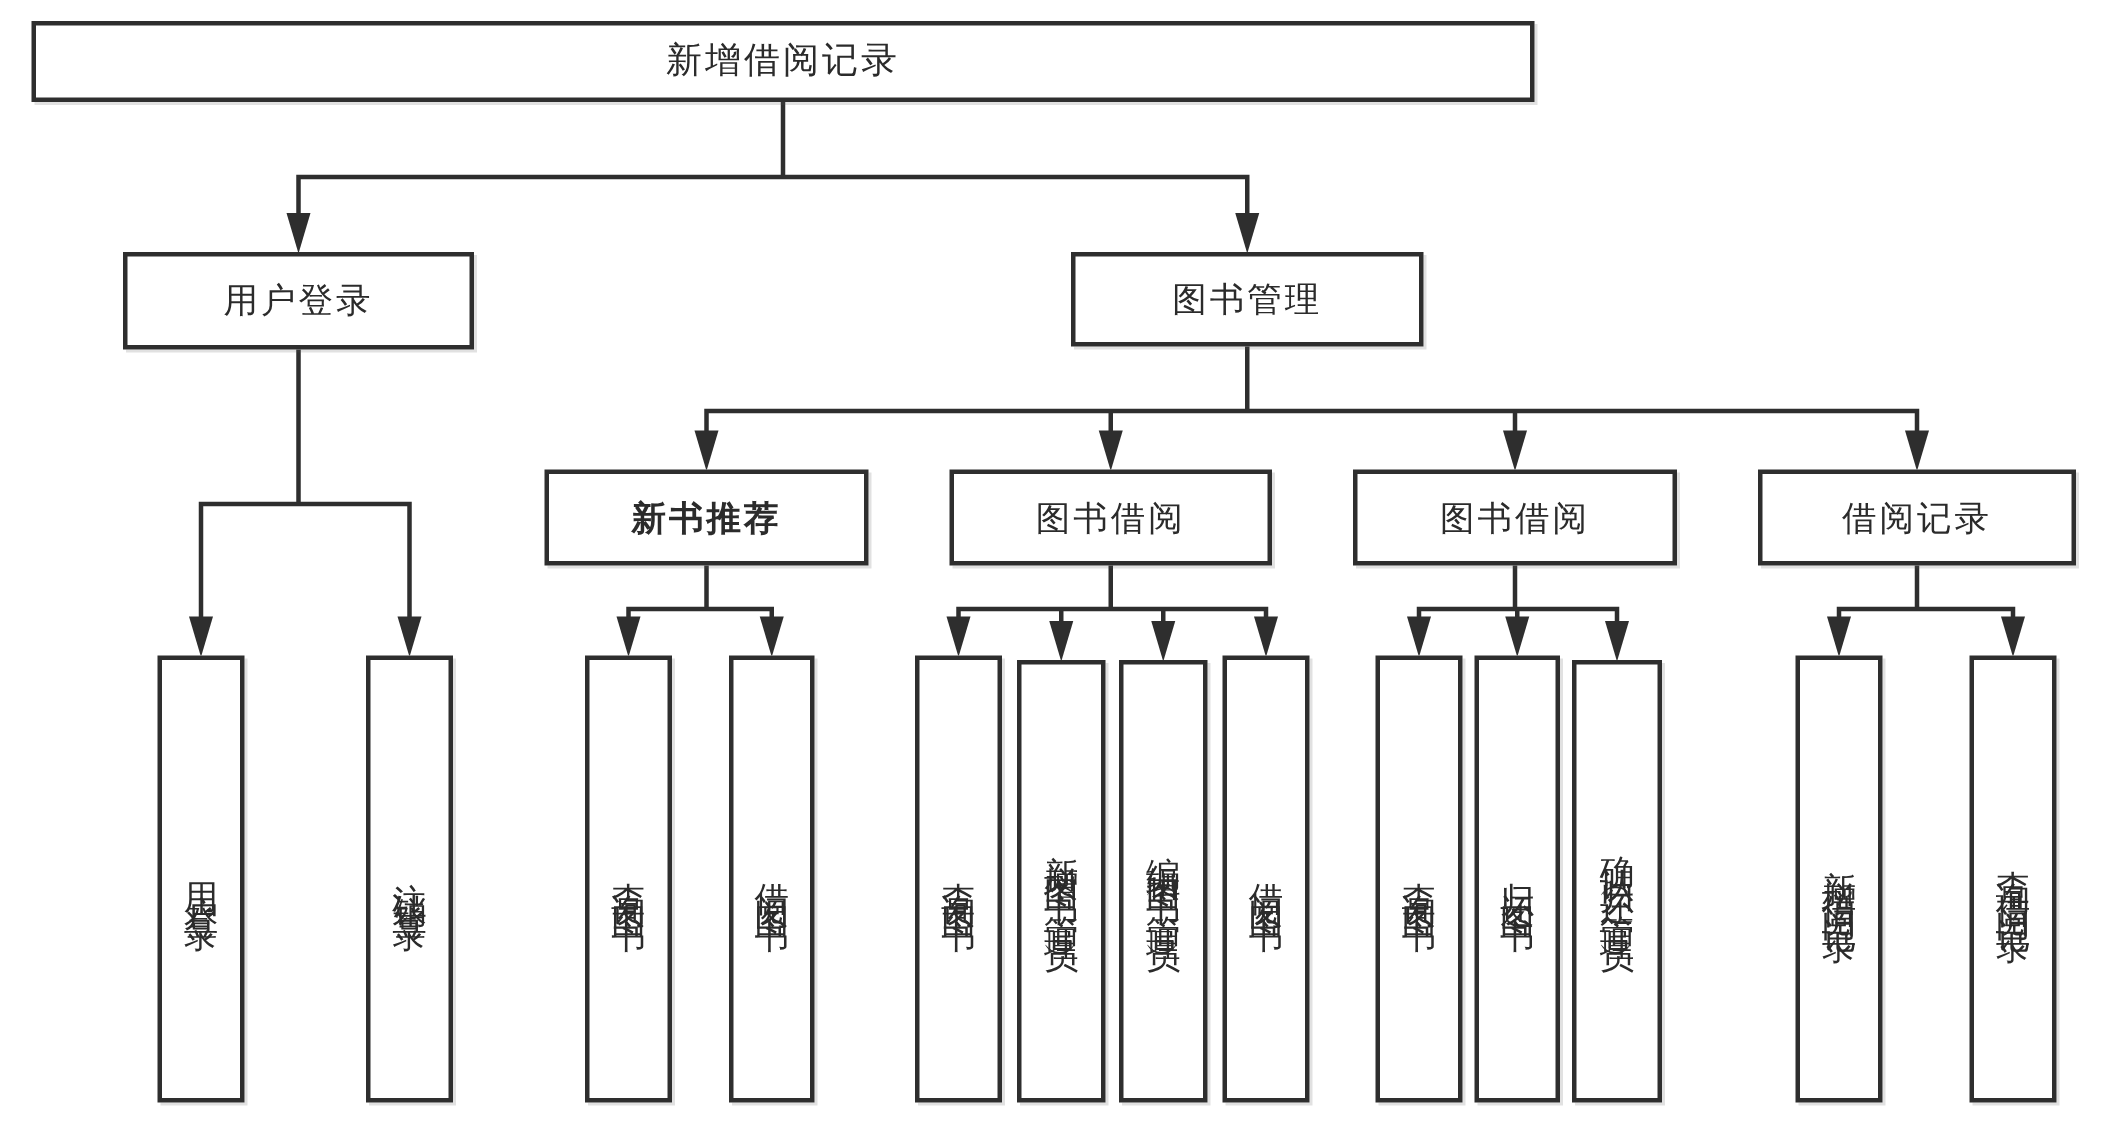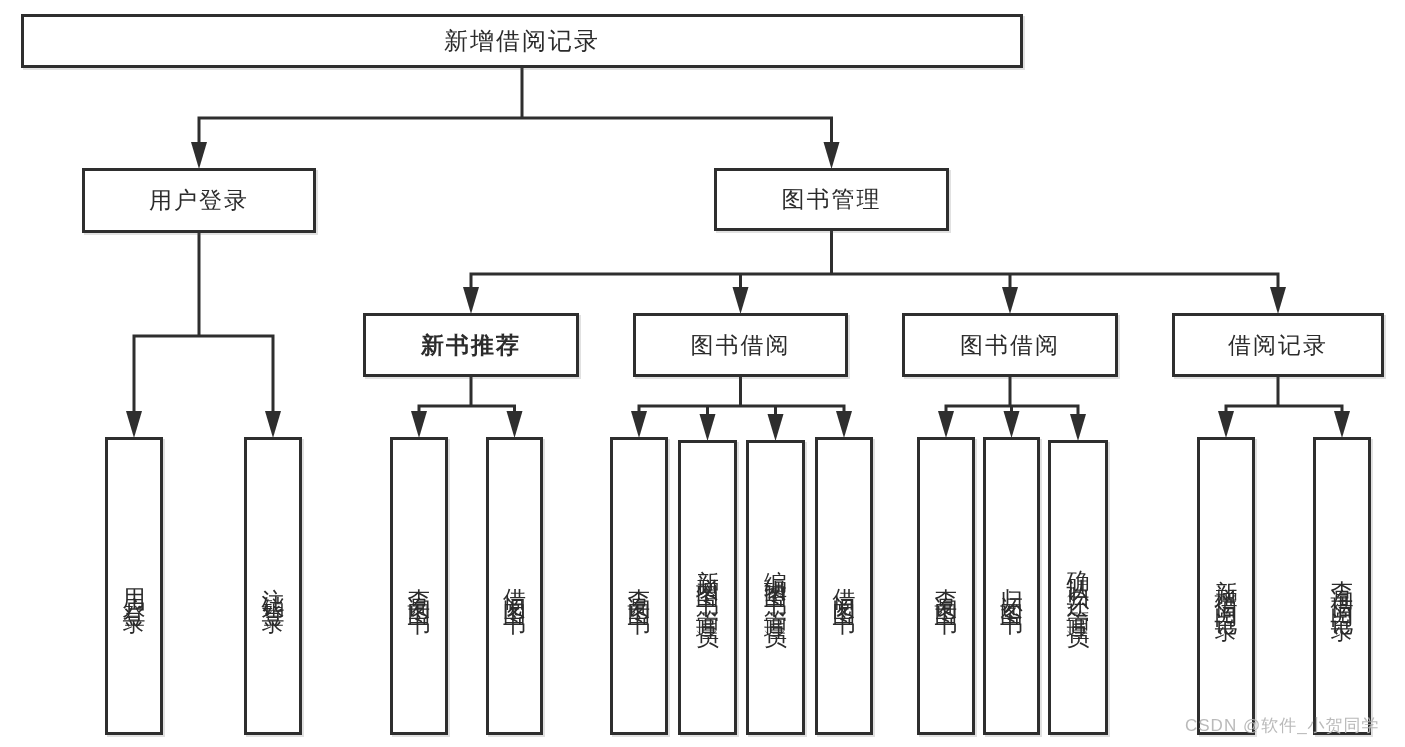--- a/index.html
+++ b/index.html
@@ -152,14 +152,13 @@
       <div class="node vert" style="left: 1048px; top: 440px; width: 60px; height: 295px;">
         <span class="lbl">确认归还（管理员）</span>
       </div>
       <div class="node vert" style="left: 1197px; top: 437px; width: 58px; height: 298px;">
         <span class="lbl">新增借阅记录</span>
       </div>
       <div class="node vert" style="left: 1313px; top: 437px; width: 58px; height: 298px;">
         <span class="lbl">查询借阅记录</span>
       </div>
     </div>
-  <div class="watermark">CSDN @软件_小贺同学</div>
 </div>
 
 </body></html>

